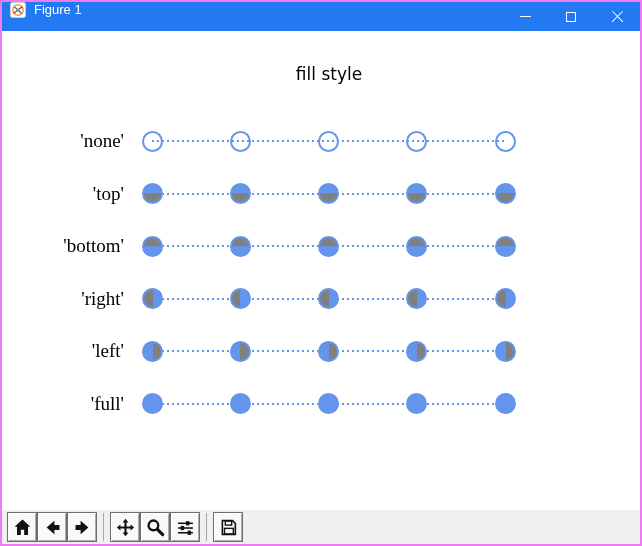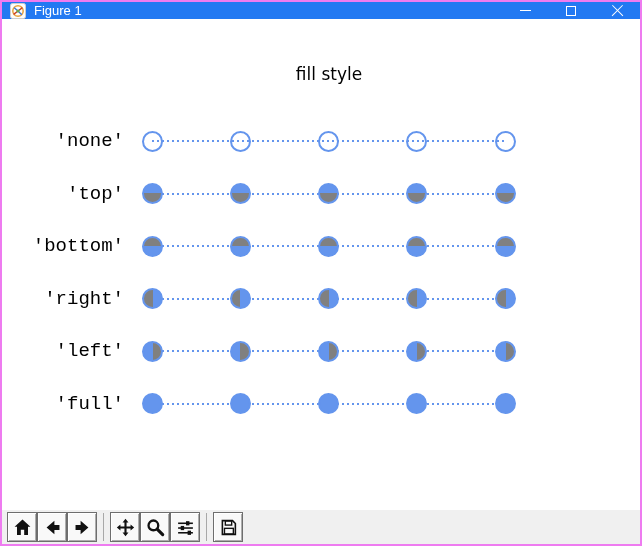--- a/index.html
+++ b/index.html
@@ -5,22 +5,22 @@
   * { margin:0; padding:0; box-sizing:border-box; }
   body { background:#d8d8d8; font-family:"DejaVu Sans", sans-serif; }
 
   .window {
     position:relative; width:642px; height:546px;
     border:2px solid #ee7bf0; background:#ffffff; overflow:hidden;
   }
 
   
   .titlebar {
-    position:absolute; top:0; left:0; right:0; height:17px;
-    background:#2279f2; display:flex; align-items:center;
+    position:absolute; top:0; left:0; right:0; height:29px;
+    background:#2279f2; display:flex; 
   }
   .app-icon { width:16px; height:16px; margin-left:8px; flex:0 0 auto; }
   .title-text {
     margin-left:8px; color:#ffffff; font-size:13px;
     font-family:"Liberation Sans", sans-serif; white-space:nowrap;
   }
   .win-controls { margin-left:auto; display:flex; height:100%; }
   .win-btn { width:46px; height:100%; display:flex; align-items:center; justify-content:center; cursor:default; }
   .glyph-min { width:11px; height:1px; background:#ffffff; }
   .glyph-max { width:10px; height:10px; border:1px solid #ffffff; }
@@ -35,21 +35,21 @@
   .canvas {
     position:absolute; top:29px; left:0; width:638px; height:372px; background:#ffffff;
   }
   .fig-title {
     position:absolute; left:327px; top:33px; transform:translateX(-50%);
     font-size:17px; color:#000000; white-space:nowrap;
   }
   .plot-row { position:absolute; left:0; width:100%; height:0; }
   .row-label {
     position:absolute; left:4px; width:118px; text-align:right;
-    font-family:Liberation Mono, monospace;
+    font-family:Liberation Serif, serif;
     font-size:19px; color:#000000; line-height:24px; height:24px;
   }
   .row-line {
     position:absolute; height:2px;
     background:repeating-linear-gradient(to right, #6495ED 0 2px, transparent 2px 5px);
   }
   .marker {
     position:absolute; width:21px; height:21px; border-radius:50%;
     border:2px solid #6495ED;
   }

